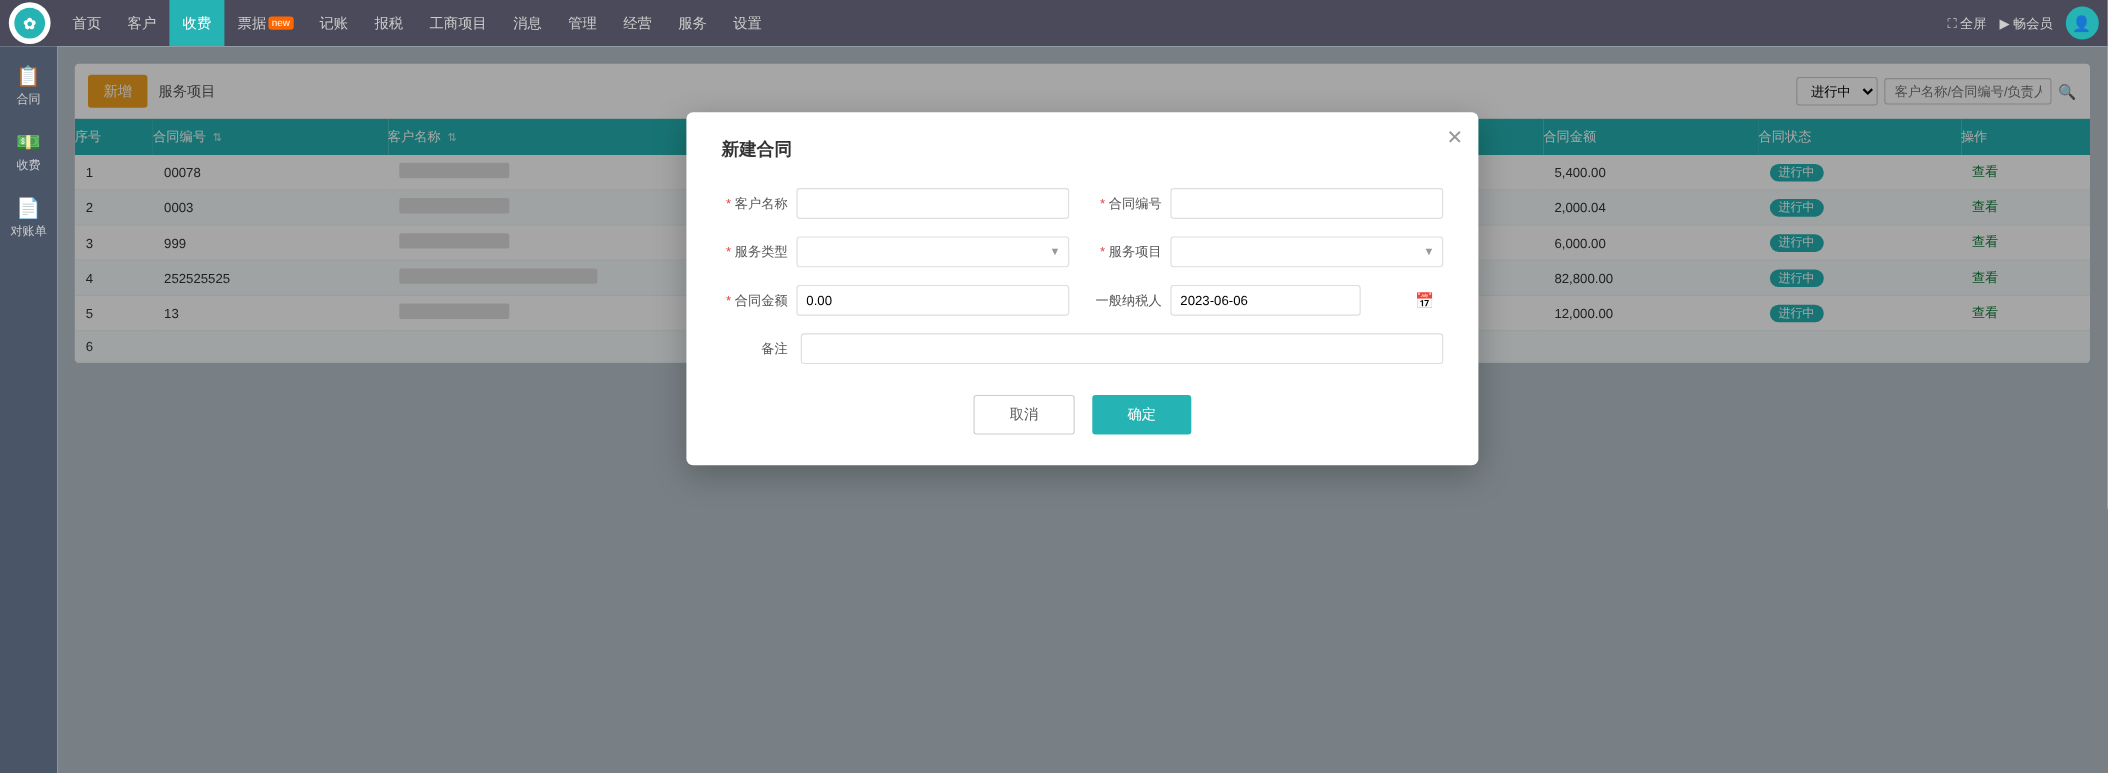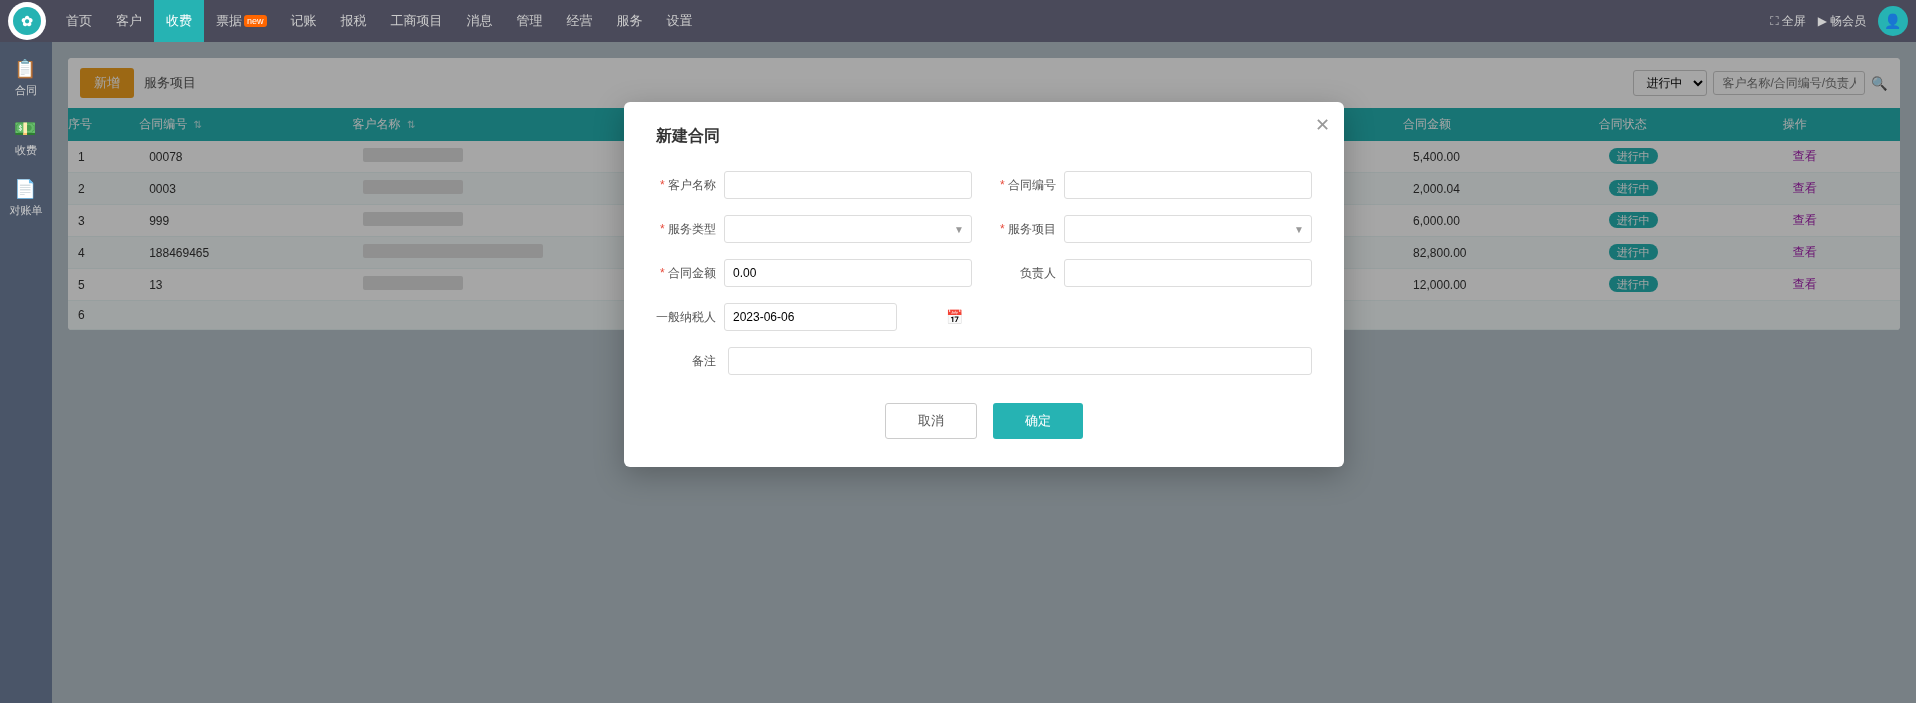--- a/index.html
+++ b/index.html
@@ -200,21 +200,21 @@
       width: 180px;
     }
     .status-badge {
       background: #26b3b3;
       color: #fff;
       padding: 2px 8px;
       border-radius: 10px;
       font-size: 11px;
     }
     .action-link {
-      color: #a21caf;
+      color: #15803d;
       cursor: pointer;
       text-decoration: none;
       text-align: right;
     }
     .sort-icon { font-size: 10px; margin-left: 3px; color: rgba(255,255,255,0.7); }
 
     
     .modal-overlay {
       position: absolute;
       top: 0; left: 0; right: 0; bottom: 0;
@@ -436,21 +436,21 @@
             <td>999</td>
             <td><span class="cell-blurred"></span></td>
             <td>小规模记账</td>
             <td>202305-202404</td>
             <td>6,000.00</td>
             <td><span class="status-badge">进行中</span></td>
             <td><a class="action-link">查看</a></td>
           </tr>
           <tr>
             <td>4</td>
-            <td>188469465</td>
+            <td>252525525</td>
             <td><span class="cell-blurred-wide"></span></td>
             <td>一般纳税人...</td>
             <td>201807-202403</td>
             <td>82,800.00</td>
             <td><span class="status-badge">进行中</span></td>
             <td><a class="action-link">查看</a></td>
           </tr>
           <tr>
             <td>5</td>
             <td>13</td>
@@ -501,24 +501,20 @@
                 <option value=""></option>
               </select>
               <span class="form-select-arrow">▼</span>
             </div>
           </div>
 
           <div class="form-row">
             <label class="form-label required">合同金额</label>
             <input class="form-input" type="text" value="0.00" style="">
           </div>
-          <div class="form-row">
-            <label class="form-label">负责人</label>
-            <input class="form-input" type="text" style="">
-          </div>
 
           <div class="form-row">
             <label class="form-label">一般纳税人</label>
             <div class="form-date-wrapper">
               <input class="form-input" type="text" value="2023-06-06" style="">
               <span class="form-date-icon">📅</span>
             </div>
           </div>
 
           <div class="form-row" style="grid-column: 1 / -1; gap: 12px;">

